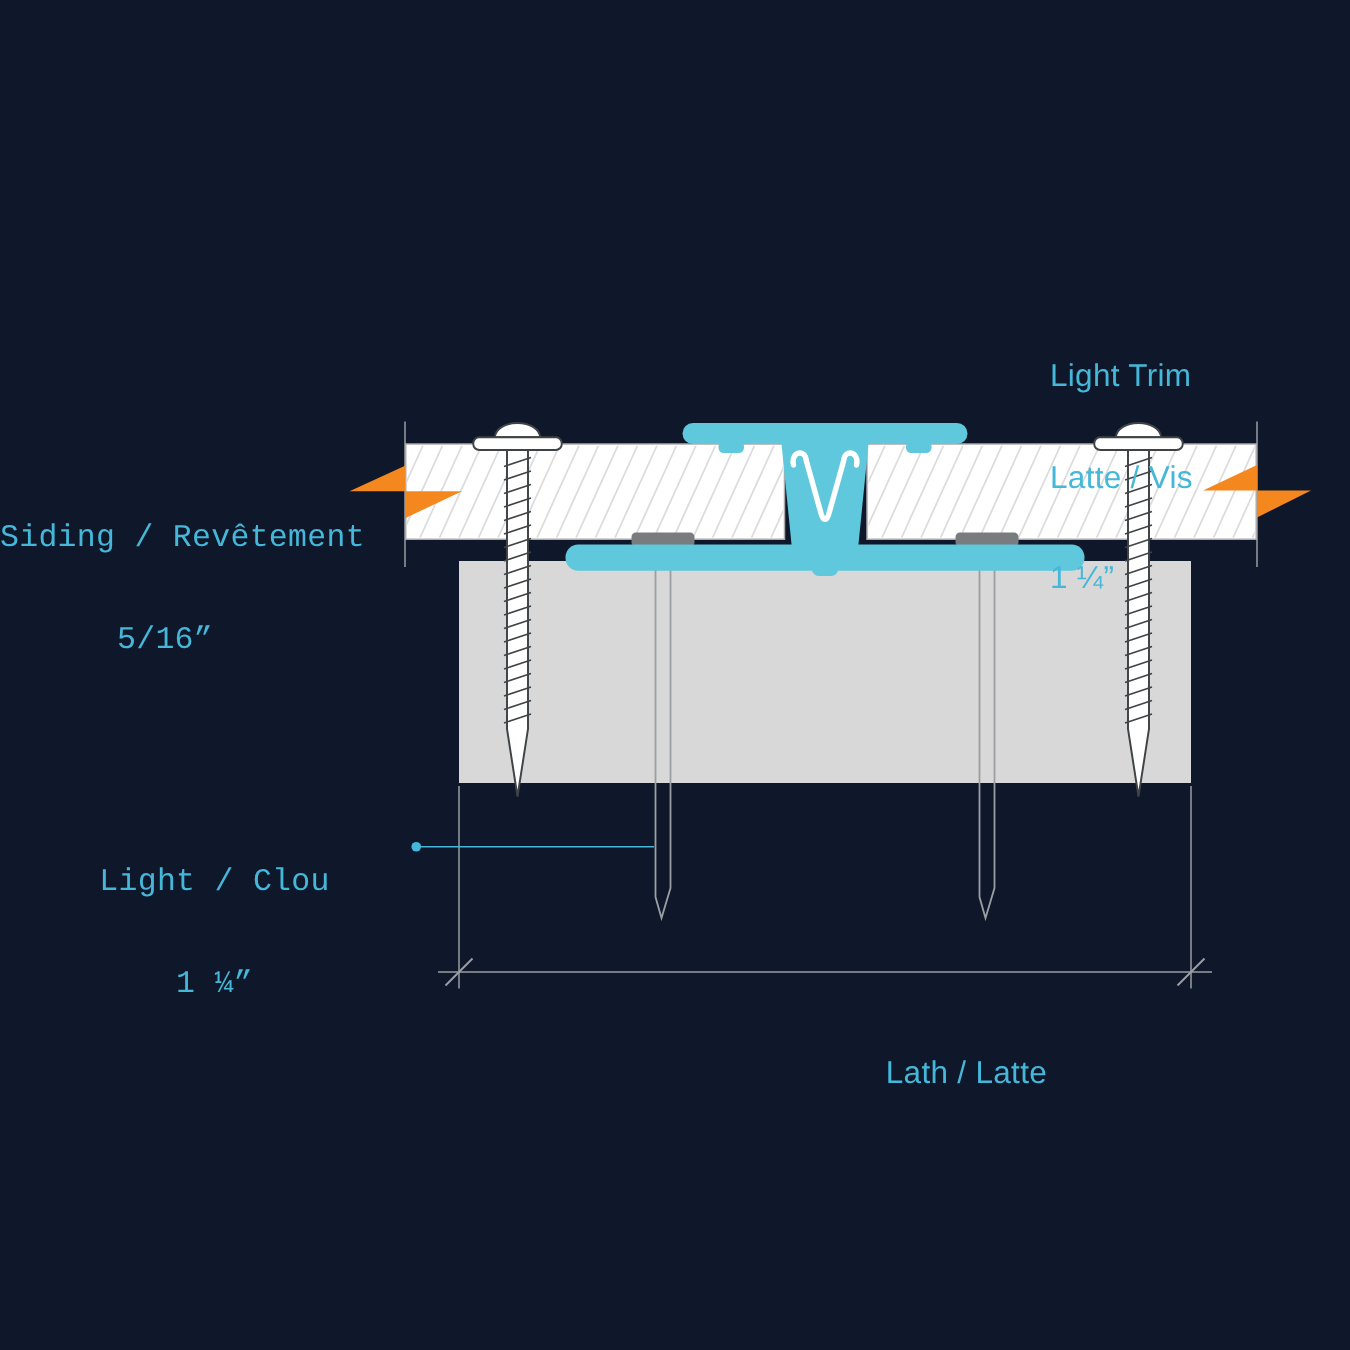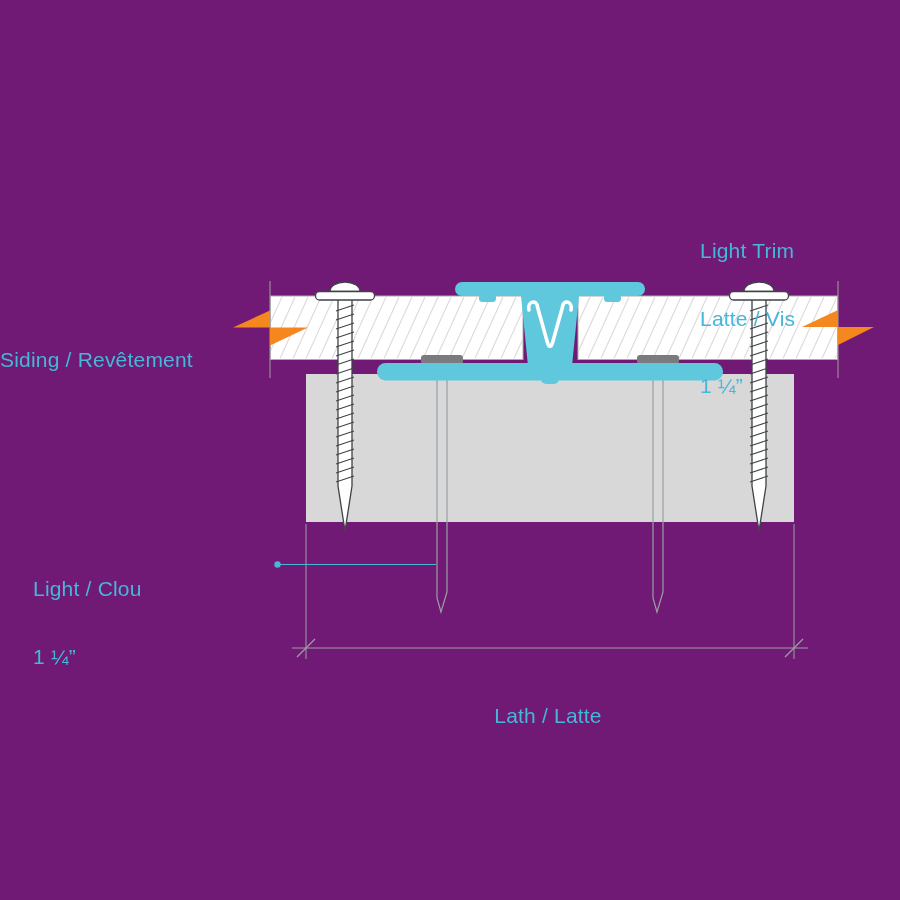--- a/index.html
+++ b/index.html
@@ -1,26 +1,26 @@
 <!DOCTYPE html>
 <html><head>
 <meta charset="utf-8">
 <style>
   html,body{margin:0;padding:0;background:#ffffff;}
   .canvas{
-    position:relative;width:900px;height:900px;background:#701a75;overflow:hidden;
+    position:relative;width:900px;height:900px;background:#0f172a;overflow:hidden;
     font-family:"Liberation Sans", sans-serif;
   }
   .canvas svg.main{position:absolute;left:0;top:0;}
   .label{
     position:absolute;color:#45b7d8;font-size:21px;line-height:22.5px;
     letter-spacing:.2px;white-space:pre;
   }
-  .label.right{text-align:left;}
-  .label.center{text-align:center;}
+  .label.right{text-align:center;font-family:Liberation Mono, monospace;}
+  .label.center{text-align:right;}
 </style>
 </head>
 <body>
 
 <div class="canvas">
 
   <svg class="main" width="900" height="900" viewBox="0 0 900 900">
 
     <rect x="306" y="374" width="488" height="148" fill="#d8d8d8"></rect>
 
@@ -88,20 +88,21 @@
   </svg>
 
   <div class="label" style="left:700px;top:195px;width:180px;">
     <div>Light Trim</div>
     <div>Latte / Vis</div>
     <div>1 ¼”</div>
   </div>
 
   <div class="label right" style="left:0px;top:304px;width:220px;">
     <div>Siding / Revêtement</div>
+    <div>5/16”</div>
   </div>
 
   <div class="label right" style="left:33px;top:533px;width:220px;">
     <div>Light / Clou</div>
     <div>1 ¼”</div>
   </div>
 
   <div class="label center" style="left:398px;top:660px;width:300px;">
     <div>Lath / Latte</div>
   </div>

